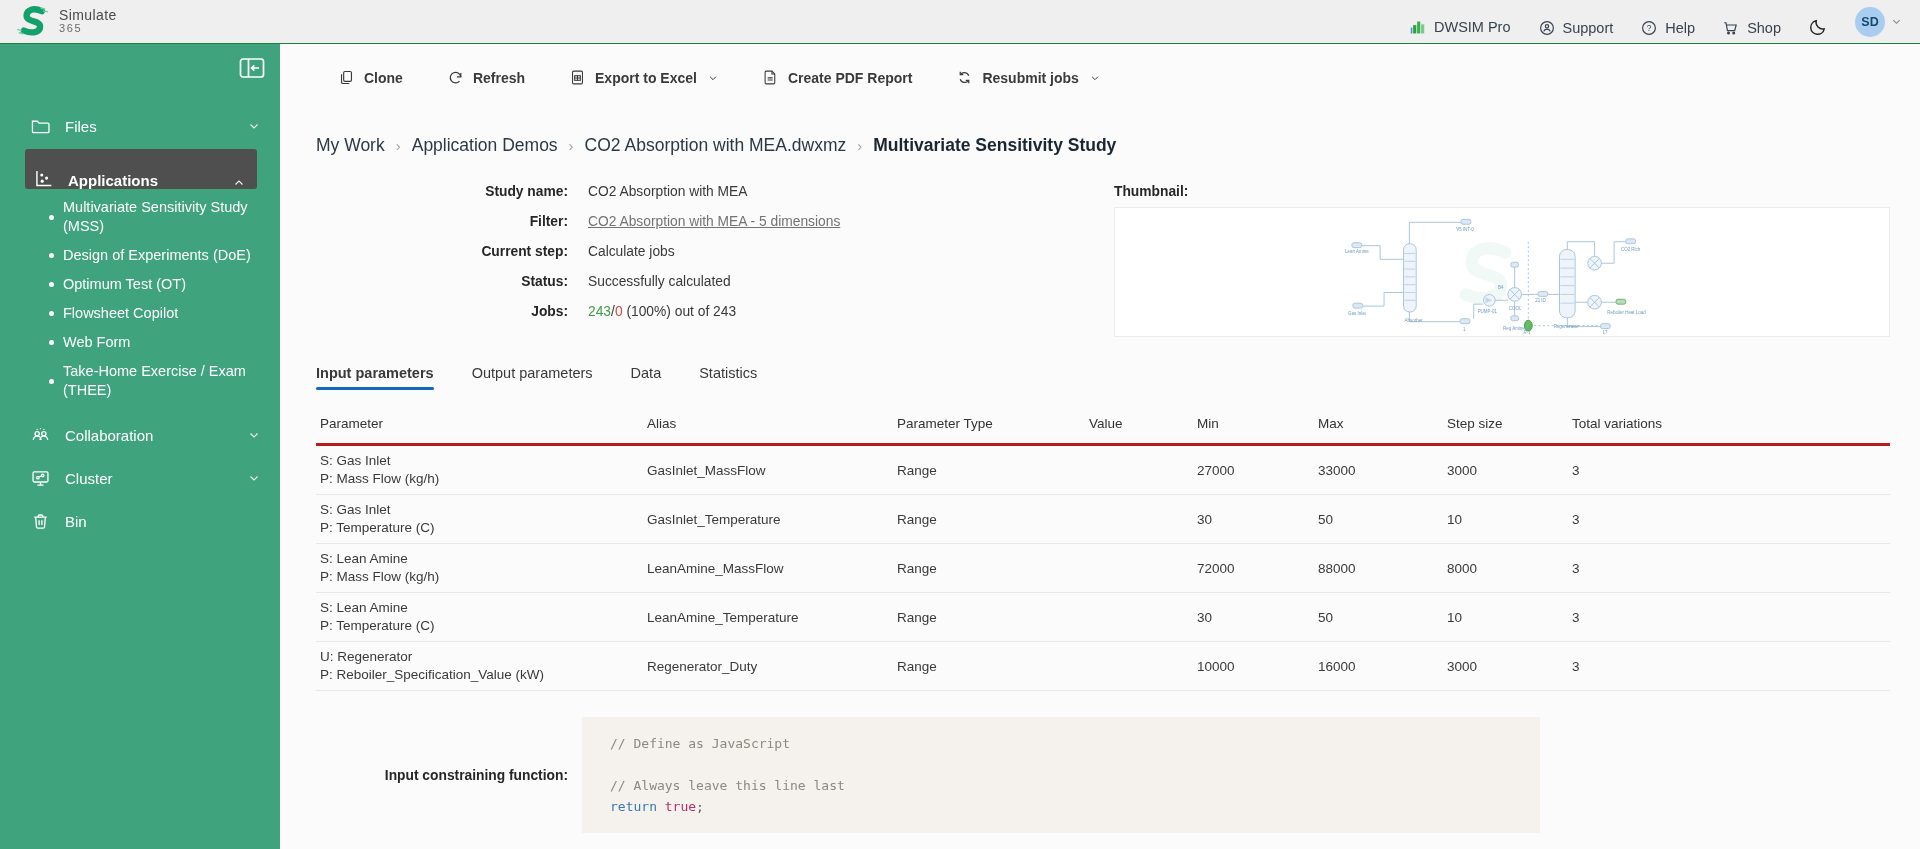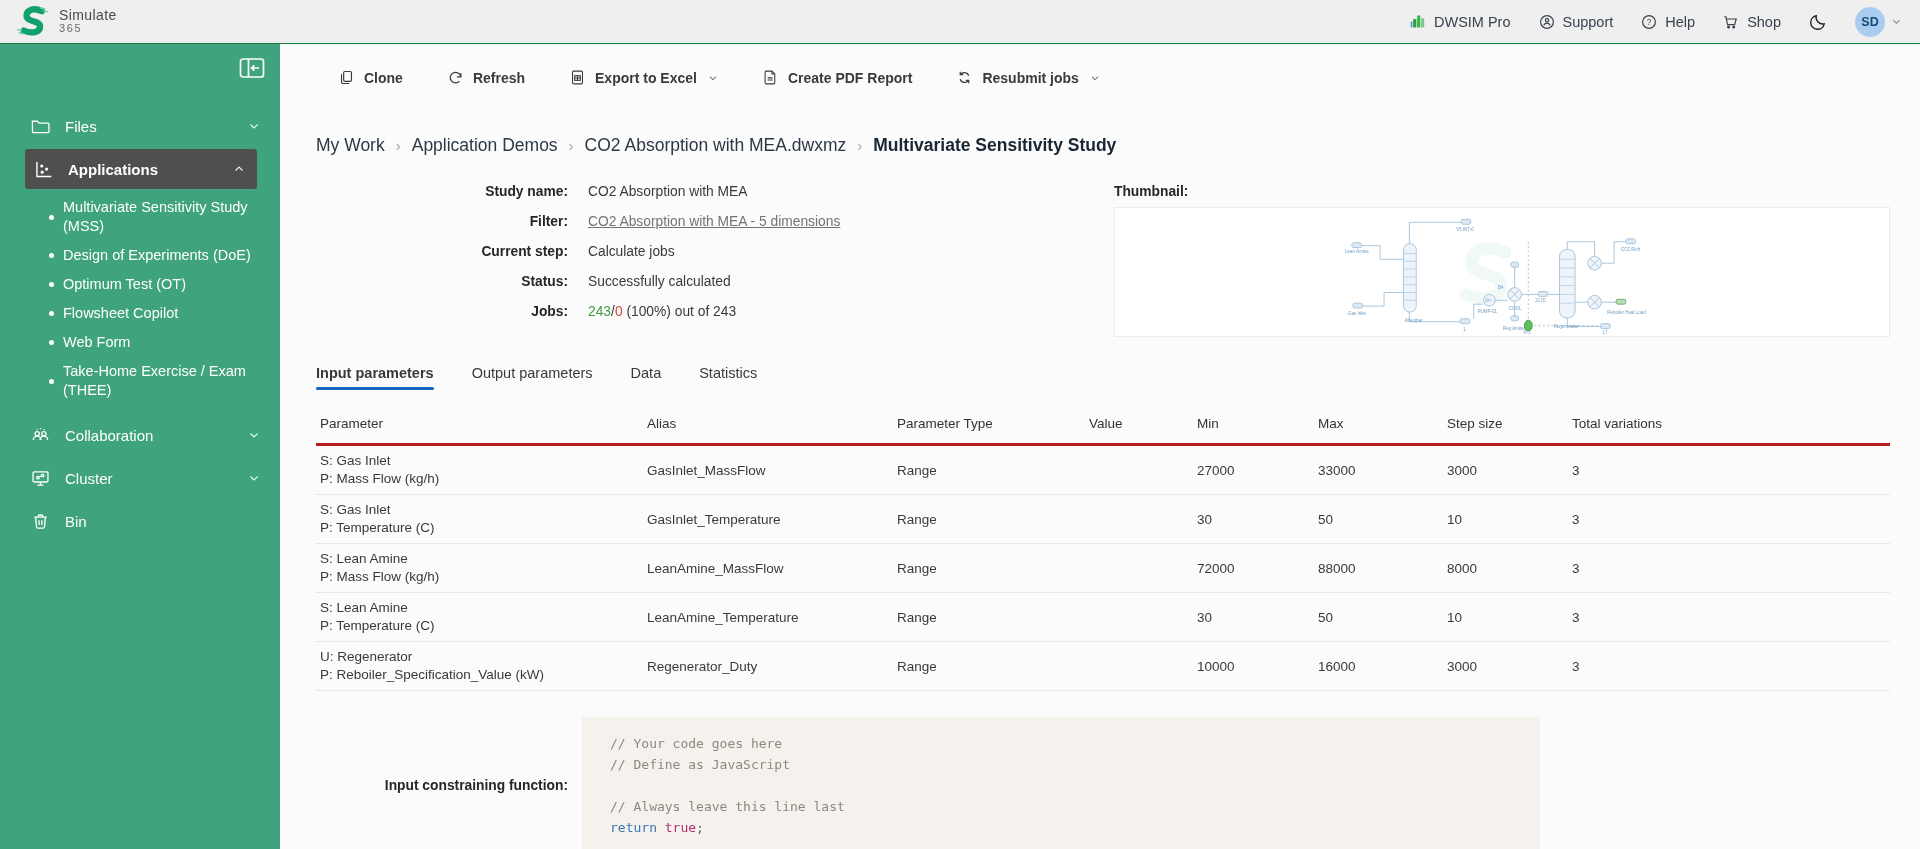--- a/index.html
+++ b/index.html
@@ -6,42 +6,42 @@
   html,body { width:1920px; height:849px; overflow:hidden; }
   body { font-family:"Liberation Sans", sans-serif; background:#fbfbfb; color:#3b3a39; }
 
   
   .topbar { height:44px; background:#efefef; border-bottom:1px solid #15803d;
             display:flex; align-items:center; justify-content:space-between; padding:0 18px 0 14px; }
   .brand { display:flex; align-items:center; gap:9px; }
   .brand-text { line-height:1.05; color:#4a4a4a; }
   .brand-line1 { font-size:14px; letter-spacing:.4px; }
   .brand-line2 { font-size:11px; letter-spacing:1.6px; color:#6b6b6b; }
-  .topnav { display:flex; align-items:center; gap:27px; }
+  .topnav { display:flex; align-items:flex-end; gap:27px; }
   .topnav-item { display:flex; align-items:center; gap:7px; font-size:14.5px; color:#39434f; cursor:pointer; }
   .topnav-item svg { color:#39434f; }
   .icon-btn { display:flex; align-items:center; cursor:pointer; color:#222; }
   .avatar-group { display:flex; align-items:center; gap:6px; cursor:pointer; }
   .avatar { width:30px; height:30px; border-radius:50%; background:#a9cdf0; color:#17486e;
             font-size:12.5px; font-weight:bold; display:flex; align-items:center; justify-content:center; }
 
   
   .shell { display:flex; height:805px; }
 
   
   .sidebar { width:280px; background:#3fa37d; position:relative; flex:none; color:#fff; }
   .collapse-btn { position:absolute; top:12px; right:14px; width:28px; height:24px;
                   display:flex; align-items:center; justify-content:center; cursor:pointer; color:#fff; }
   .side-nav { padding-top:62px; }
   .side-item { height:40px; display:flex; align-items:center; gap:14px;
                padding-left:30px; padding-right:20px; font-size:15px; cursor:pointer; margin-bottom:3px; }
   .side-item svg { flex:none; }
   .side-item .chev { margin-left:auto; opacity:.92; }
   .side-item.active { background:#4f4f4f; border-radius:3px; margin:0 23px 3px 25px;
-                      padding-left:8px; padding-right:12px; font-weight:bold; }
+                      padding-left:8px; padding-right:12px; font-weight:bold;align-items:flex-end; }
   .sub-list { list-style:none; margin:4px 0 10px 0; }
   .sub-item { display:flex; align-items:center; gap:9px; padding:5px 14px 5px 49px;
               font-size:14.5px; line-height:19px; cursor:pointer; }
   .dot { width:5px; height:5px; border-radius:50%; background:#fff; flex:none; }
 
   
   .main { flex:1; padding:0 30px 0 36px; }
 
   .toolbar { margin-top:20px; display:flex; align-items:center; }
   .tool-btn { display:flex; align-items:center; gap:9px; padding:5px 22px;
@@ -574,21 +574,20 @@
           <td>16000</td>
           <td>3000</td>
           <td>3</td>
         </tr>
       </tbody>
     </table>
 
     <div class="constraint-row">
       <div class="constraint-label">Input constraining function:</div>
       <div class="code-block">
-        <div class="code-line cmt">// Your code goes here</div>
         <div class="code-line cmt">// Define as JavaScript</div>
         <div class="code-line"></div>
         <div class="code-line cmt">// Always leave this line last</div>
         <div class="code-line"><span class="kw">return</span><span> </span><span class="lit">true</span><span class="pn">;</span></div>
       </div>
     </div>
 
   </main>
 </div>
 

